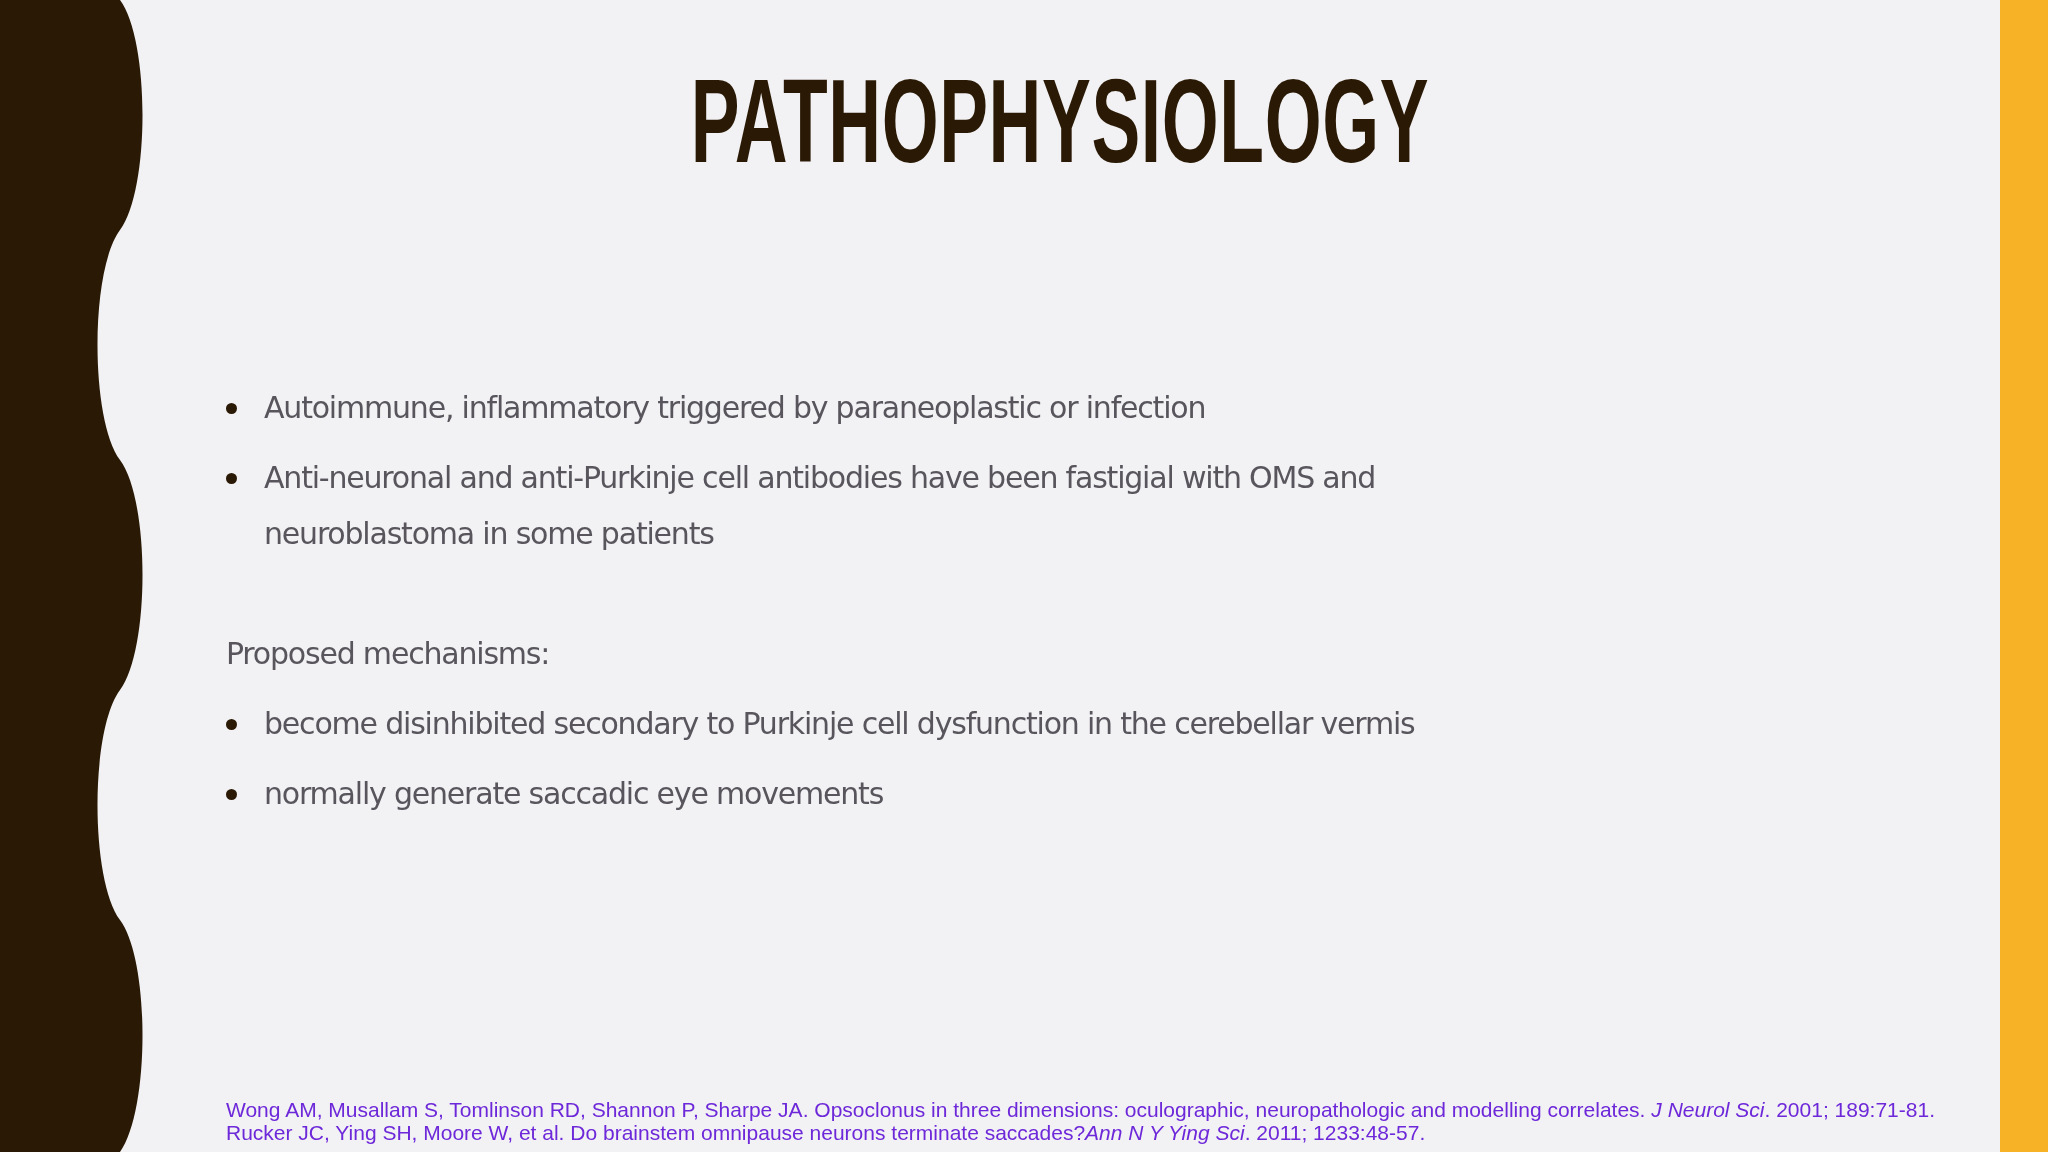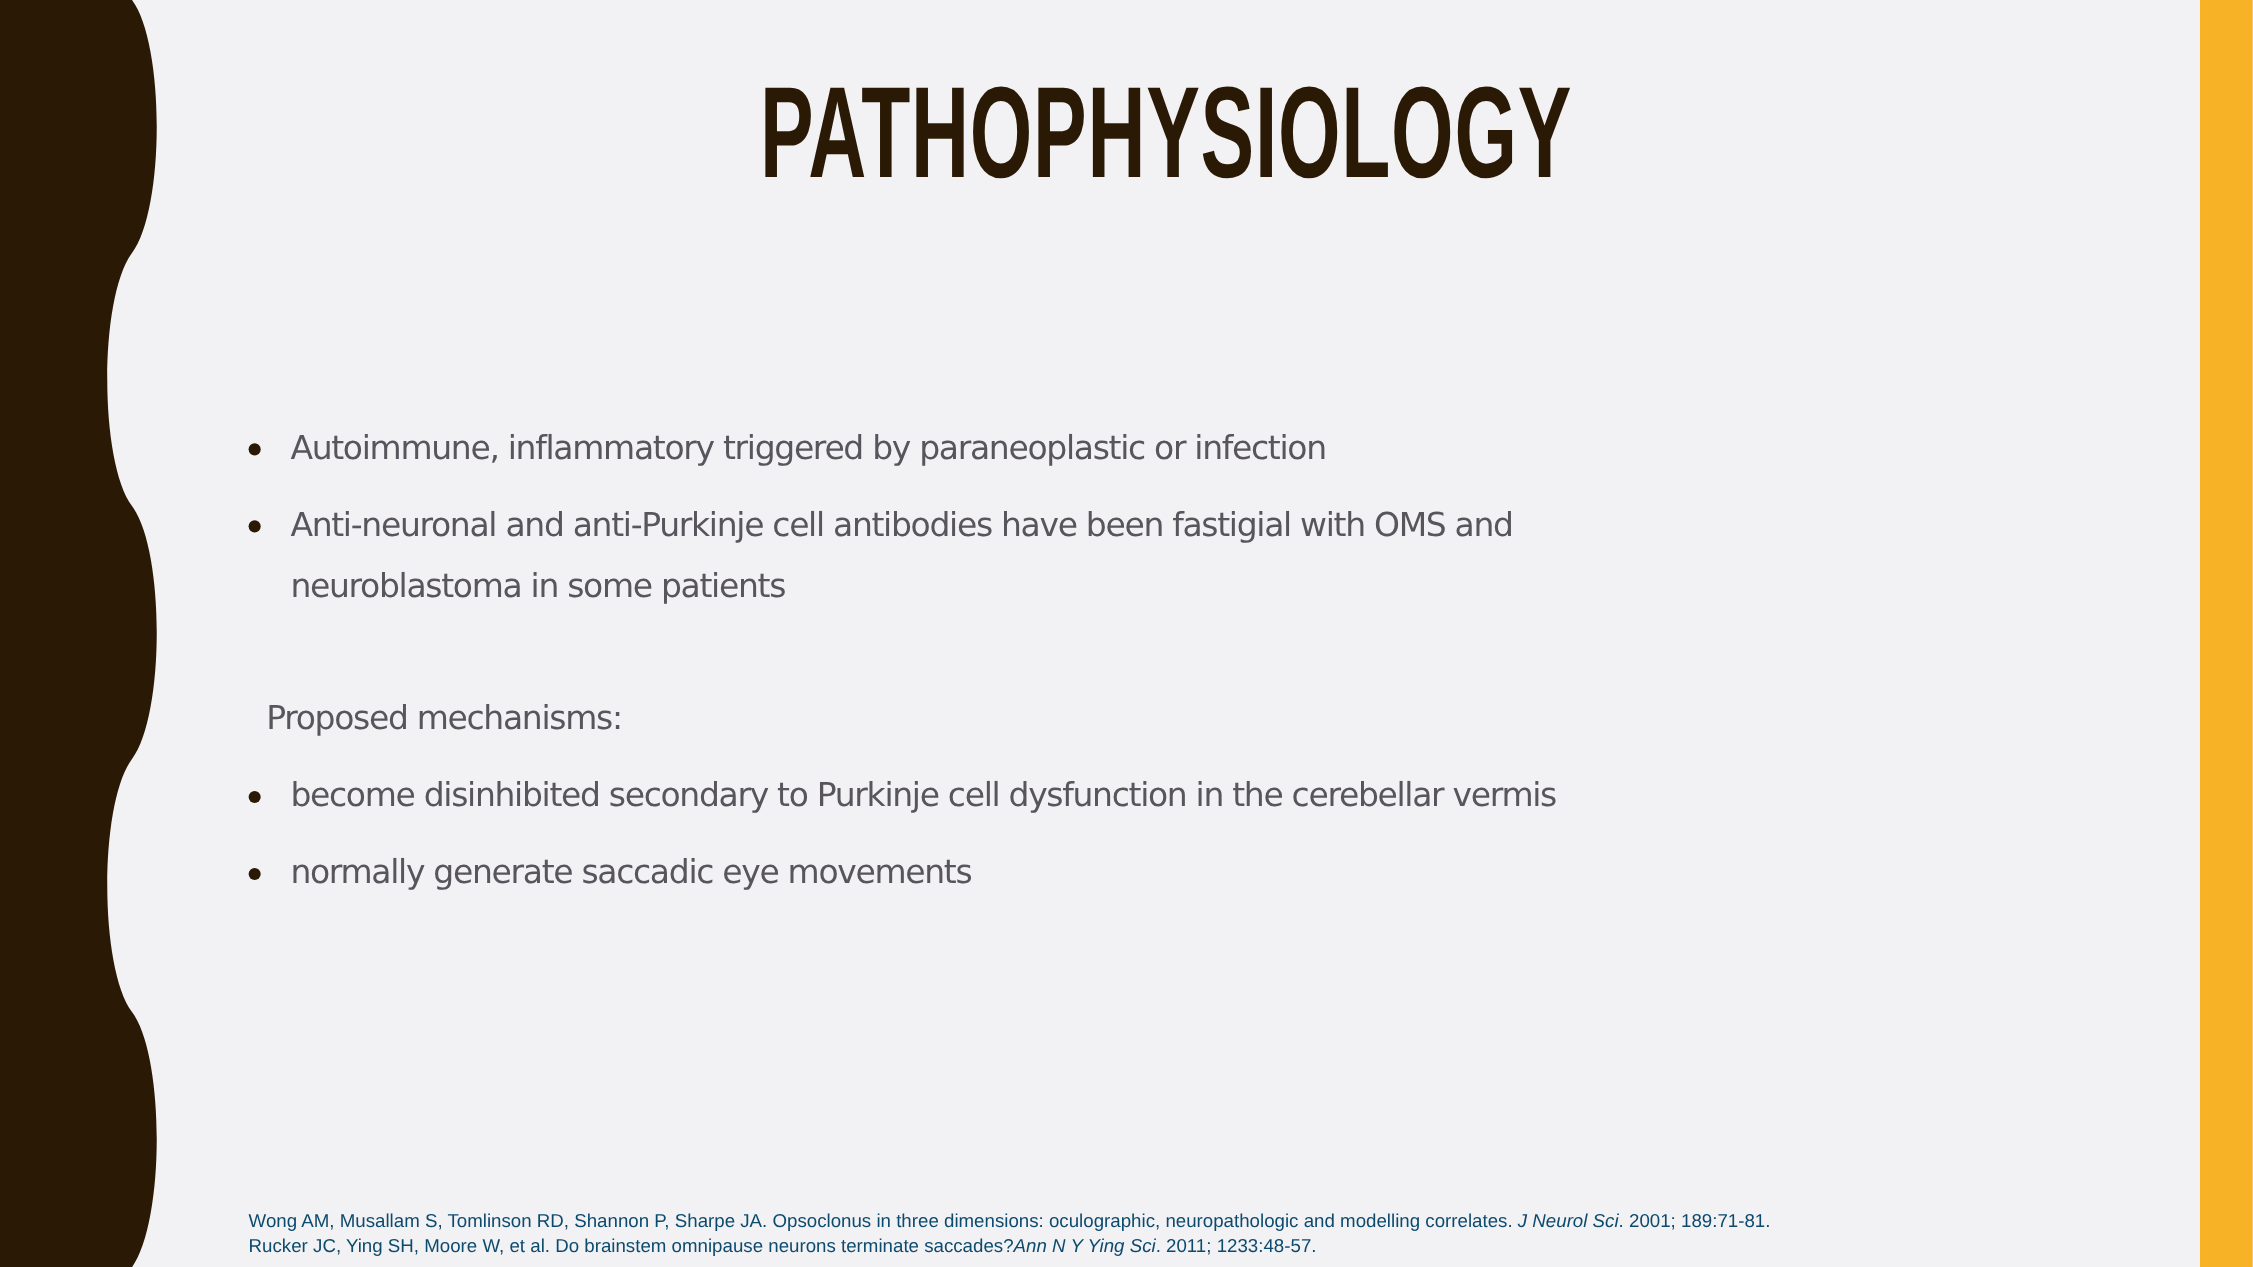--- a/index.html
+++ b/index.html
@@ -17,23 +17,23 @@
     font-size:118px; line-height:118px; color:#2a1a05;
     letter-spacing:1px;
     transform:scaleX(0.62); transform-origin:center top;
   }
   .body { position:absolute; left:226px; top:380px; width:1640px; color:#58565c;
     font-family:"DejaVu Sans", sans-serif; font-size:30px; }
   .bullet { position:relative; padding-left:38px; line-height:56px; letter-spacing:-1.2px; }
   .bullet .dot { position:absolute; left:0; top:23px; width:11px; height:11px; border-radius:50%; background:#2a1a05; }
   .gap-small { height:14px; }
   .gap-large { height:64px; }
-  .subhead { line-height:56px; letter-spacing:-1.2px;margin-left:16px; }
-  .refs { position:absolute; left:226px; top:1098px; width:1760px; color:#0c4a6e;
-    font-family:"Liberation Sans", sans-serif; font-size:17px; line-height:23px; white-space:nowrap; }
+  .subhead { line-height:56px; letter-spacing:-1.2px; }
+  .refs { position:absolute; left:226px; top:1098px; width:1760px; color:#6d28d9;
+    font-family:"Liberation Sans", sans-serif; font-size:21px; line-height:23px; white-space:nowrap; }
   .refs i { font-style:italic; }
 </style>
 </head>
 <body>
 
 <svg class="wave" viewBox="0 0 160 1152" preserveAspectRatio="none">
   <path fill="#2a1a05" d="
     M0 0 L120 0
     C 150 40, 150 190, 120 230
     C 90 270, 90 420, 120 460

